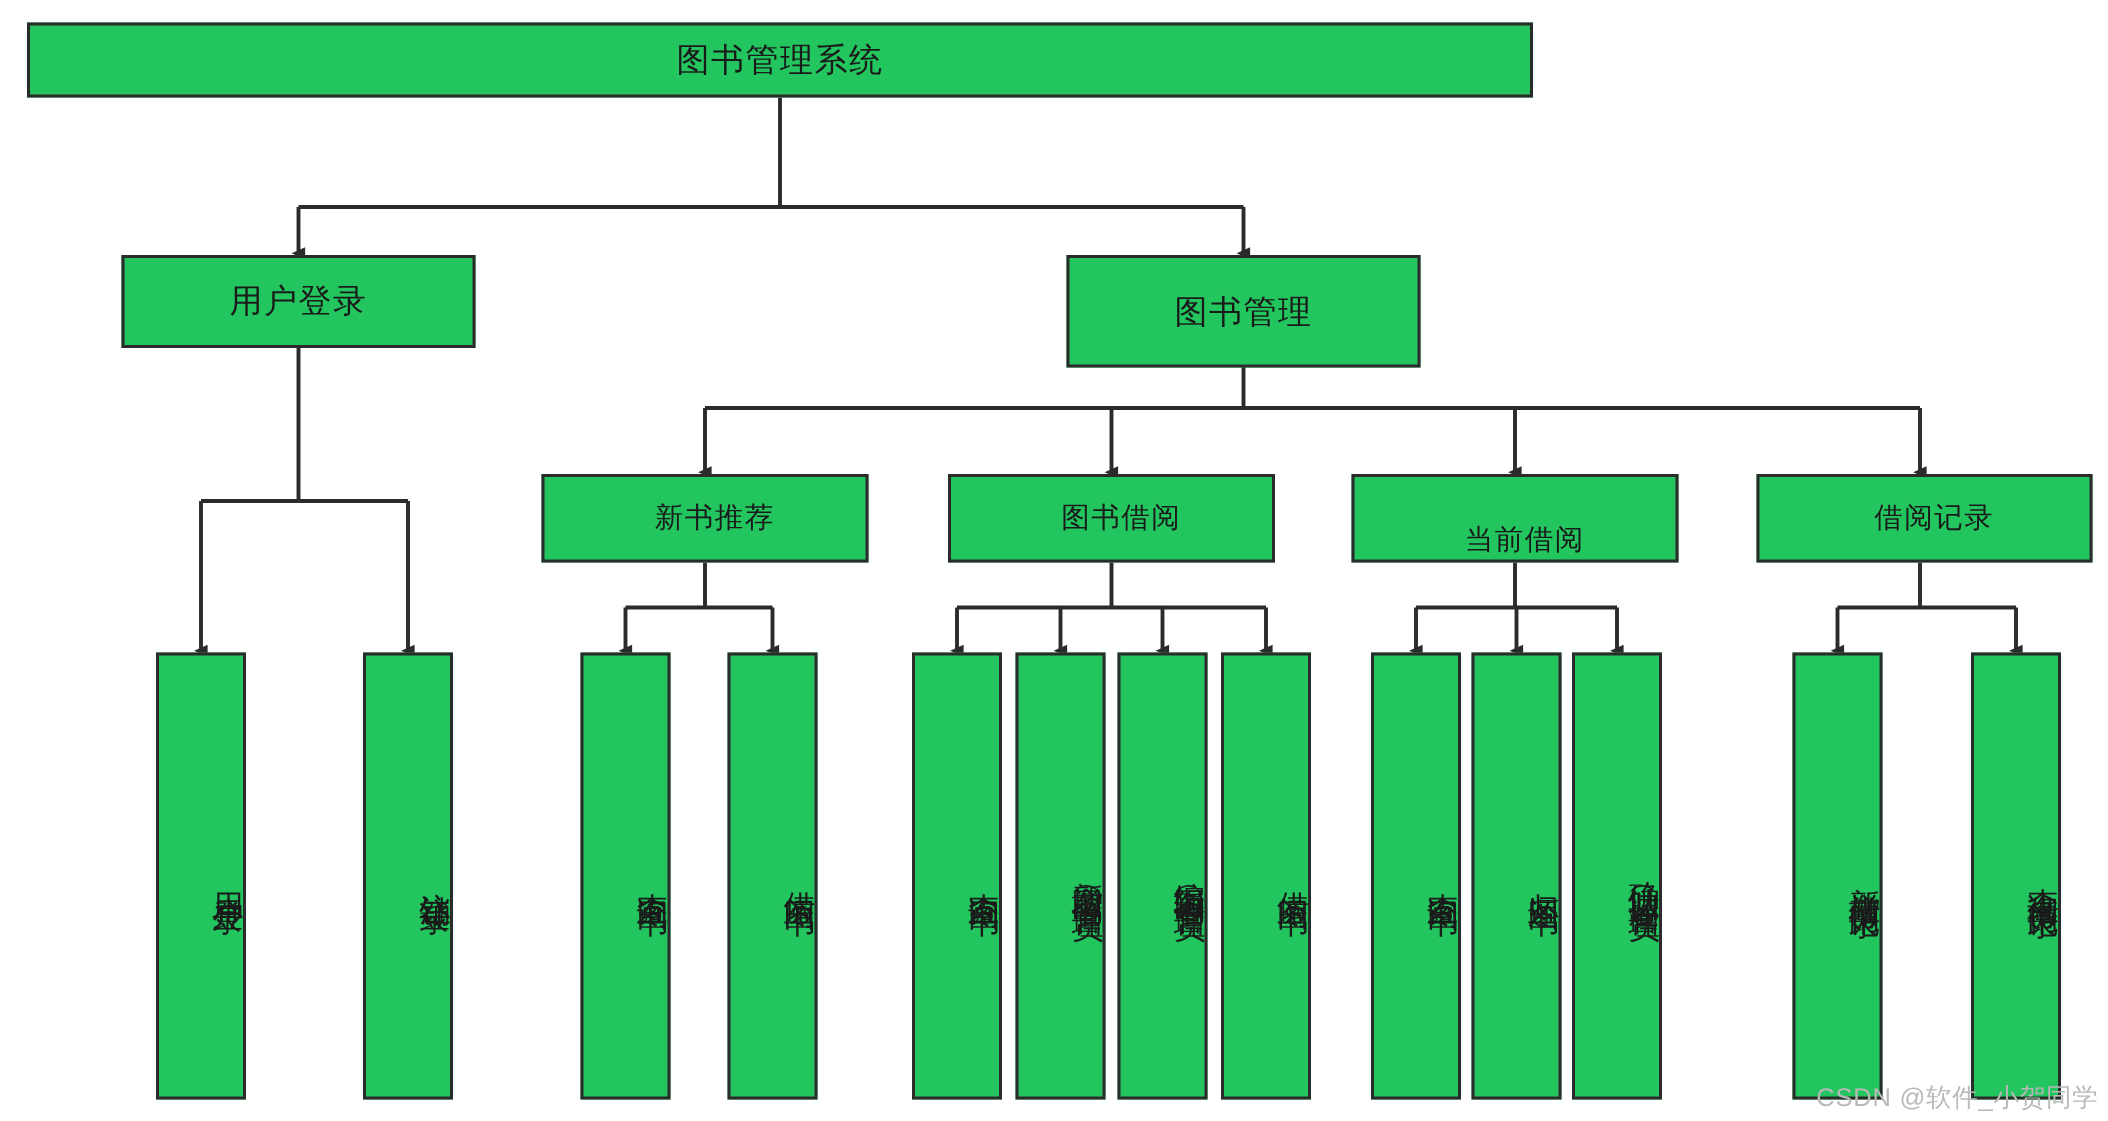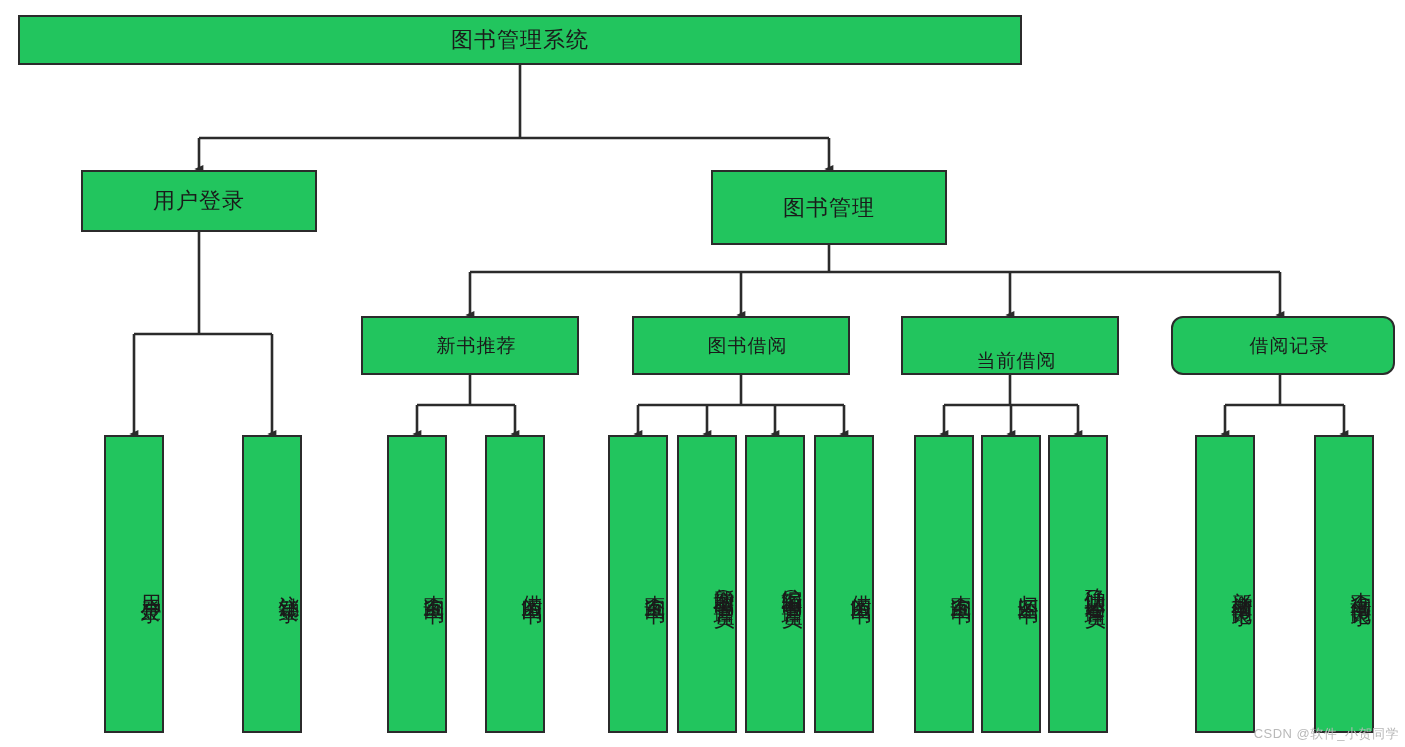--- a/index.html
+++ b/index.html
@@ -55,21 +55,21 @@
   }
   .node.leaf .vtext {
     writing-mode: vertical-rl;
     text-orientation: upright;
     display: block;
   }
   .watermark {
     position: absolute;
     right: 6px;
     bottom: 4px;
-    font-size: 13px;
+    font-size: 17px;
     color: #b9b9b9;
     letter-spacing: 0.5px;
     white-space: nowrap;
     user-select: none;
   }
 </style>
 </head>
 <body>
 
 <div id="diagram">
@@ -129,21 +129,21 @@
       </div>
       <div class="node level3" style="left: 361px; top: 316px; width: 218px; height: 59px;">
         <span>新书推荐</span>
       </div>
       <div class="node level3" style="left: 632px; top: 316px; width: 218px; height: 59px;">
         <span>图书借阅</span>
       </div>
       <div class="node level3" style="left: 901px; top: 316px; width: 218px; height: 59px; align-items: flex-end;">
         <span>当前借阅</span>
       </div>
-      <div class="node level3" style="left: 1171px; top: 316px; width: 224px; height: 59px; border-radius: 12px;">
+      <div class="node level3" style="left: 1171px; top: 316px; width: 224px; height: 59px;">
         <span>借阅记录</span>
       </div>
       <div class="node leaf" style="left: 104px; top: 435px; width: 60px; height: 298px;">
         <span class="vtext">用户登录</span>
       </div>
       <div class="node leaf" style="left: 242px; top: 435px; width: 60px; height: 298px;">
         <span class="vtext">注销登录</span>
       </div>
       <div class="node leaf" style="left: 387px; top: 435px; width: 60px; height: 298px;">
         <span class="vtext">查询图书</span>

